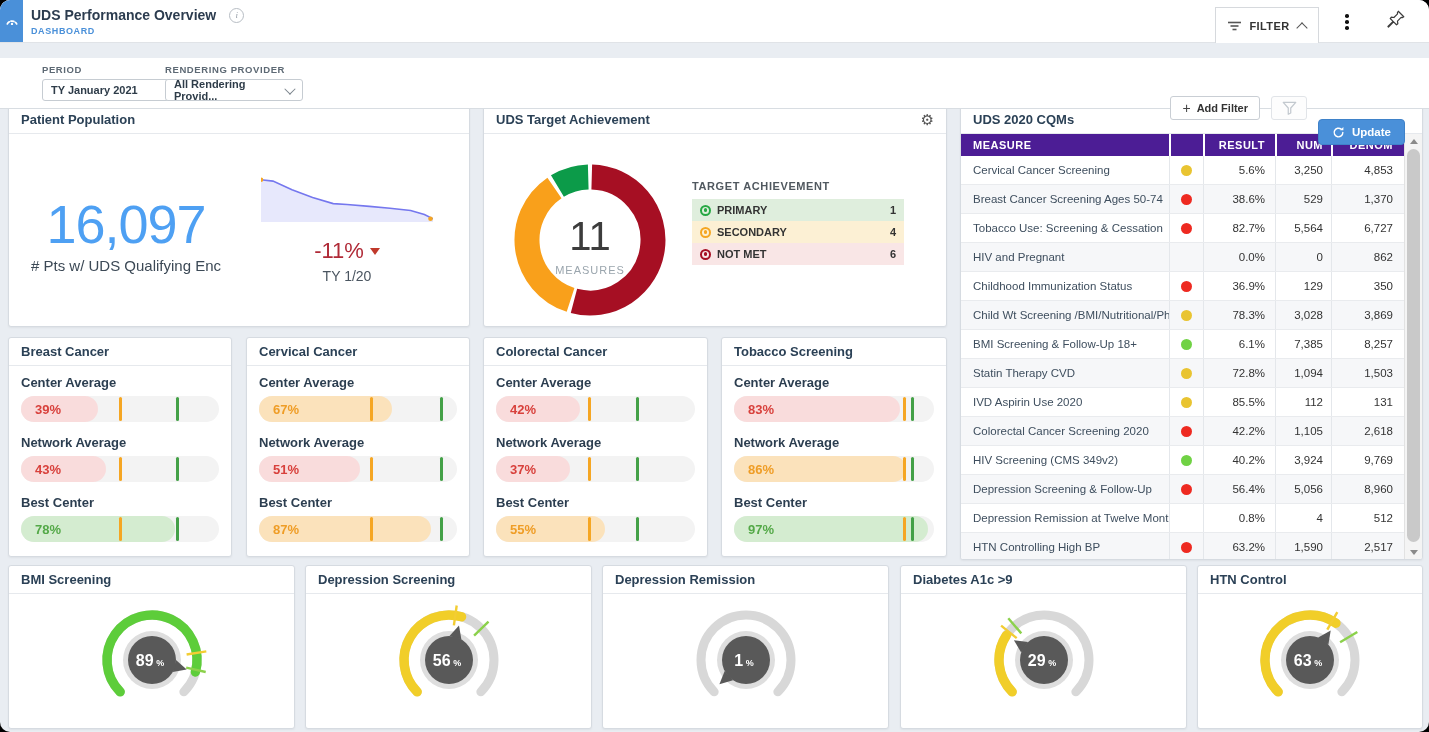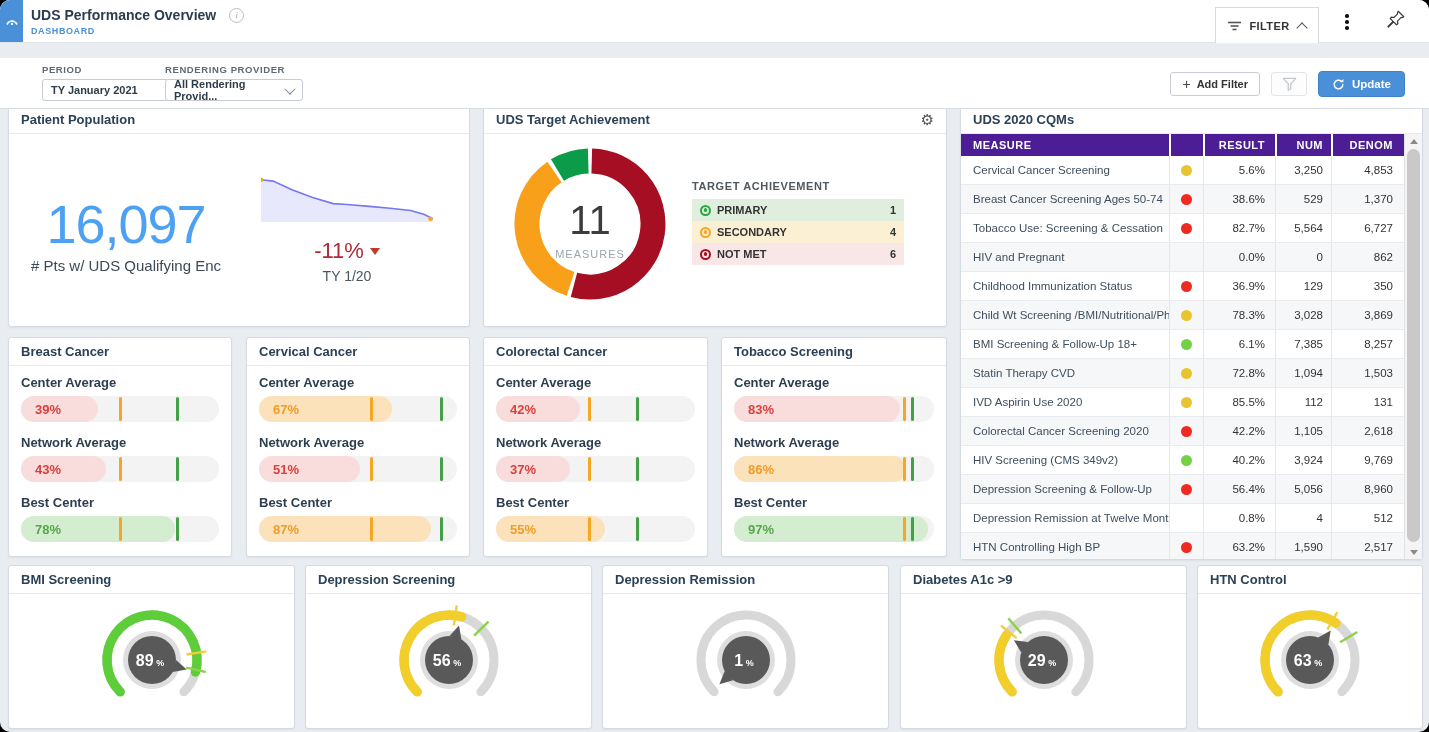--- a/index.html
+++ b/index.html
@@ -22,42 +22,42 @@
 
   
   .filter-bar{position:absolute;top:58px;left:0;right:0;height:50px;background:#fff;border-bottom:1px solid #d8dde2;z-index:4;}
   .filter-group{position:absolute;top:6px;}
   .f-label{font-size:9.5px;font-weight:bold;color:#5d6974;letter-spacing:.6px;margin-bottom:4px;}
   .select{height:20px;border:1px solid #c6ccd2;border-radius:3px;background:#fff;display:flex;align-items:center;justify-content:space-between;padding:0 8px;font-size:11px;font-weight:bold;color:#2e3c49;cursor:pointer;}
   .fb-right{position:absolute;right:24px;top:13px;display:flex;align-items:center;gap:11px;}
   .btn-light{display:flex;align-items:center;gap:6px;height:24px;padding:0 11px;background:#fff;border:1px solid #c9ced4;border-radius:3px;font-size:11px;font-weight:bold;color:#333;font-family:inherit;cursor:pointer;}
   .btn-light .plus{font-size:14px;font-weight:normal;color:#444;}
   .btn-icon{width:36px;height:24px;background:#fdfdfd;border:1px solid #e1e4e8;border-radius:3px;display:flex;align-items:center;justify-content:center;cursor:pointer;}
-  .btn-primary{display:flex;align-items:center;gap:7px;height:26px;padding:0 13px;background:#4a90d9;border:1px solid #3f82c9;border-radius:4px;font-size:11.5px;font-weight:bold;color:#fff;font-family:inherit;cursor:pointer;}
+  .btn-primary{display:flex;align-items:center;gap:7px;height:26px;padding:0 13px;background:#4a90d9;border:1px solid #3f82c9;border-radius:4px;font-size:11.5px;font-weight:bold;color:#fff;font-family:inherit;cursor:pointer;margin-top:48px;}
 
   
   .main{position:absolute;top:92px;left:0;right:0;bottom:0;}
   .card{position:absolute;background:#fff;border:1px solid #d6dbe1;border-radius:3px;box-shadow:0 1px 2px rgba(0,0,0,.05);overflow:hidden;}
   .card-head{height:27px;border-bottom:1px solid #e6e9ed;display:flex;align-items:center;justify-content:space-between;padding:0 12px;}
   .card-title{font-size:13px;font-weight:bold;color:#2b4156;}
   .gear{font-size:15px;color:#555;cursor:pointer;line-height:1;}
 
   
   .pp-body{display:flex;height:calc(100% - 28px);align-items:center;}
   .pp-left{flex:1;text-align:center;padding-top:6px;}
   .pp-num{font-size:54px;color:#4ea0f3;letter-spacing:-1px;}
   .pp-cap{font-size:15px;color:#3c4956;margin-top:2px;}
   .pp-right{width:208px;text-align:center;padding-right:18px;}
   .pp-delta{font-size:22px;color:#b02a37;margin-top:8px;display:flex;align-items:center;justify-content:center;gap:6px;}
   .tri-down{width:0;height:0;border-left:5.5px solid transparent;border-right:5.5px solid transparent;border-top:7px solid #c0392b;display:inline-block;}
   .pp-period{font-size:14px;color:#4a5560;margin-top:4px;}
 
   
   .ta-body{position:relative;height:calc(100% - 28px);}
-  #donut-slot{position:absolute;left:24px;top:8px;}
+  #donut-slot{position:absolute;left:24px;top:24px;}
   .ta-legend{position:absolute;left:208px;top:46px;width:212px;}
   .ta-legend-title{font-size:11px;font-weight:bold;color:#50585f;letter-spacing:.6px;margin-bottom:7px;}
   .ta-row{display:flex;align-items:center;height:22px;padding:0 8px;font-size:11px;font-weight:bold;color:#333;}
   .ta-row .ring{width:11px;height:11px;border-radius:50%;border:2px solid;display:flex;align-items:center;justify-content:center;margin-right:6px;box-sizing:border-box;}
   .ta-row .ring i{width:3.5px;height:3.5px;border-radius:50%;display:block;}
   .ta-row .cnt{margin-left:auto;}
 
   
   .cqm-table{position:absolute;left:0;right:17px;top:28px;bottom:0;font-size:11.5px;}
   .cqm-hrow{display:flex;height:22px;background:#4c1d95;color:#fff;font-size:11px;font-weight:bold;letter-spacing:.5px;}

